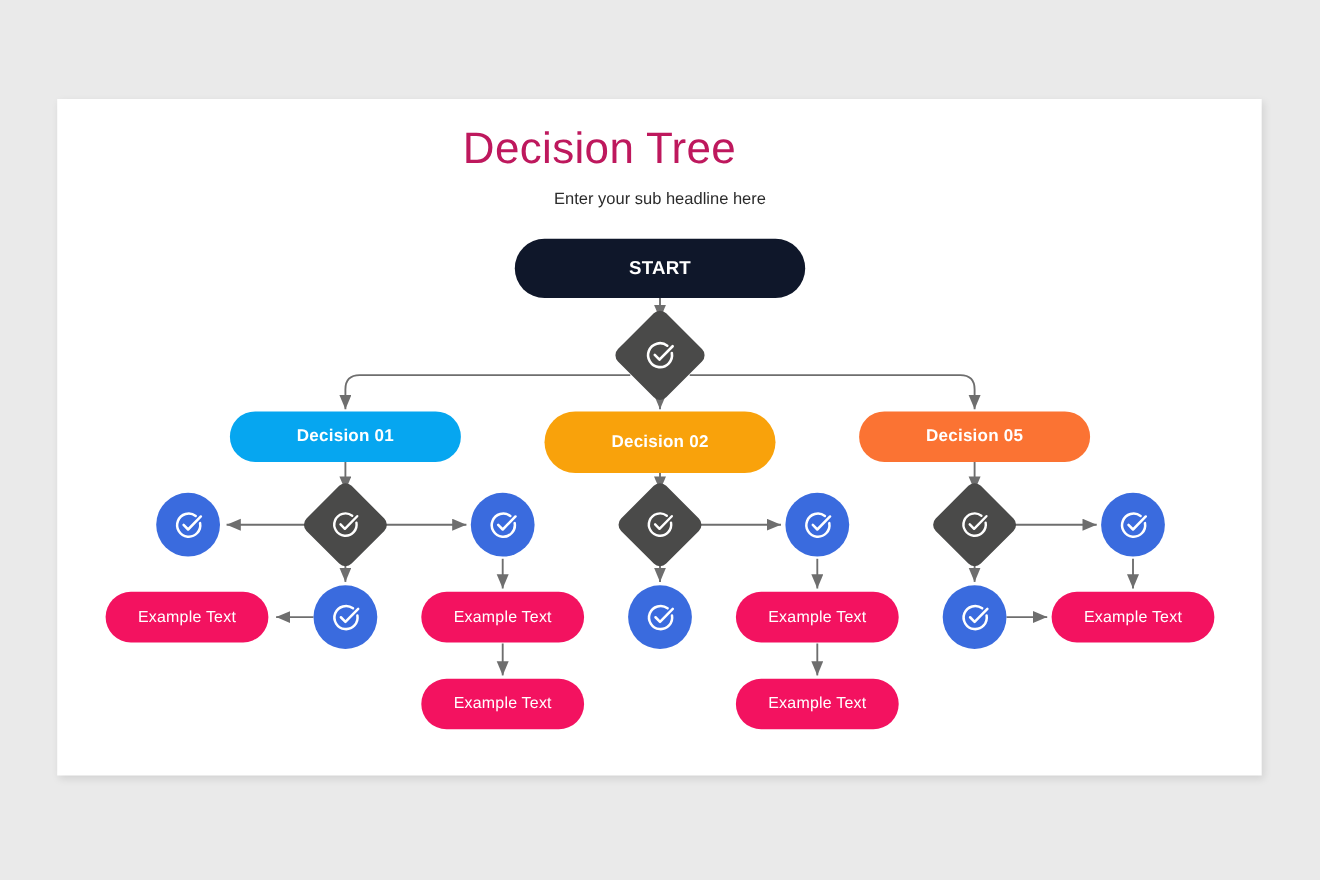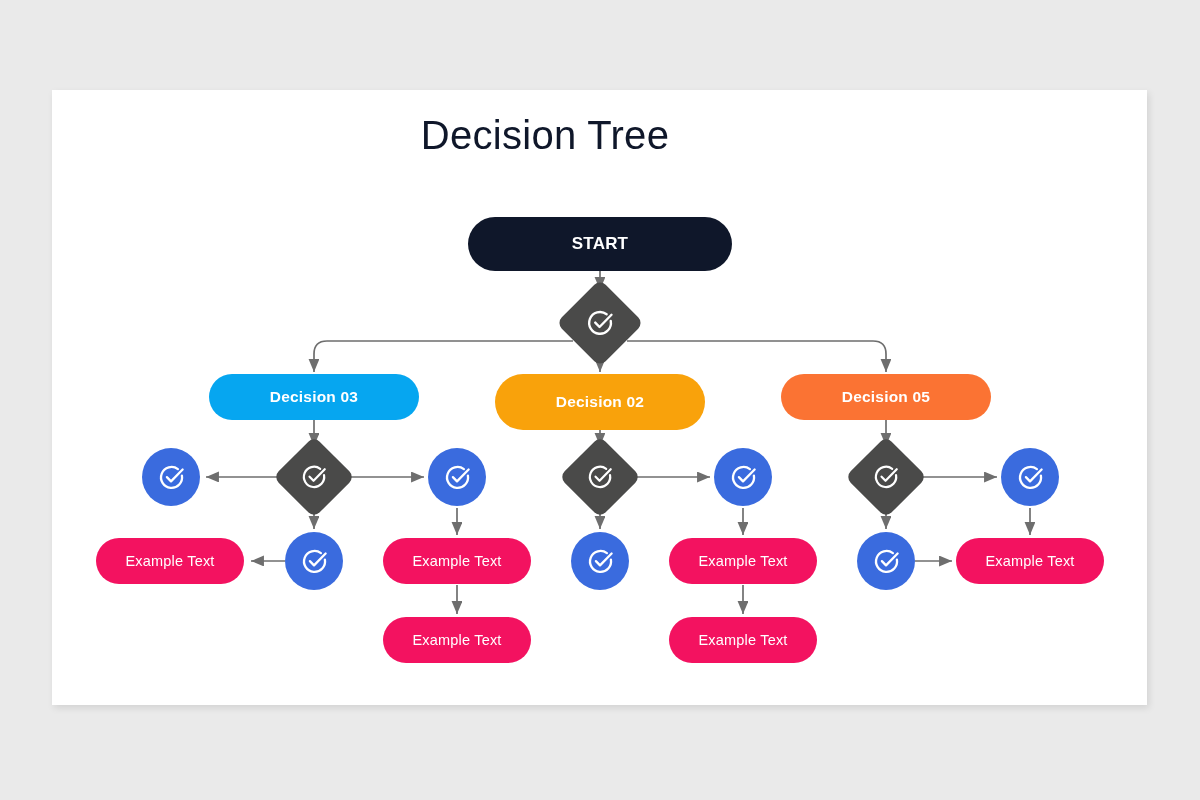--- a/index.html
+++ b/index.html
@@ -76,21 +76,21 @@
   .check-glyph {
     display: block;
   }
   #page-title {
     position: absolute;
     left: 0;
     top: 113px;
     width: 1090px;
     text-align: center;
     font-size: 40px;
-    color: #0f172a;
+    color: #be185d;
     font-weight: normal;
     letter-spacing: 0.3px;
   }
   #page-subtitle {
     position: absolute;
     left: 0;
     top: 172px;
     width: 1200px;
     text-align: center;
     font-size: 15px;
@@ -98,20 +98,21 @@
   }
 </style>
 </head>
 <body>
 
 <div id="diagram-root">
 
   <div id="slide-card"></div>
 
   <div id="page-title">Decision Tree</div>
+  <div id="page-subtitle">Enter your sub headline here</div>
 
   <svg id="edge-layer" viewBox="0 0 1200 800" xmlns="http://www.w3.org/2000/svg">
     <defs>
       <marker id="arrow-end" markerWidth="9" markerHeight="9" refX="7.6" refY="3.2" orient="auto" markerUnits="strokeWidth">
         <path d="M0,0 L7.6,3.2 L0,6.4 z" fill="#6e6e6e"></path>
       </marker>
     </defs>
     <g stroke="#6e6e6e" stroke-width="1.7" fill="none" marker-end="url(#arrow-end)">
 
       <path d="M600,271 L600,290"></path>
@@ -157,21 +158,21 @@
   <div class="node diamond-node" style="left:569px; top:292px; width:62px; height:62px; background:#4a4a49;">
     <span class="glyph-wrap">
       <svg class="check-glyph" width="30" height="30" viewBox="0 0 24 24" fill="none" stroke="#ffffff" stroke-width="1.9" stroke-linecap="round" stroke-linejoin="round">
         <path d="M20.6 10.4 A8.7 8.7 0 1 1 17.3 5.0"></path>
         <path d="M8.2 11.7 L11.6 15.2 L21.2 5.4"></path>
       </svg>
     </span>
   </div>
 
   <div class="node pill pill-decision" style="left:209px; top:374px; width:210px; height:46px; background:#06a6f0;">
-    <span>Decision  03</span>
+    <span>Decision  01</span>
   </div>
   <div class="node pill pill-decision" style="left:495px; top:374px; width:210px; height:56px; background:#f9a20b;">
     <span>Decision  02</span>
   </div>
   <div class="node pill pill-decision" style="left:781px; top:374px; width:210px; height:46px; background:#fb7333;">
     <span>Decision  05</span>
   </div>
 
   <div class="node diamond-node" style="left:285px; top:448px; width:58px; height:58px; background:#4a4a49;">
     <span class="glyph-wrap">

